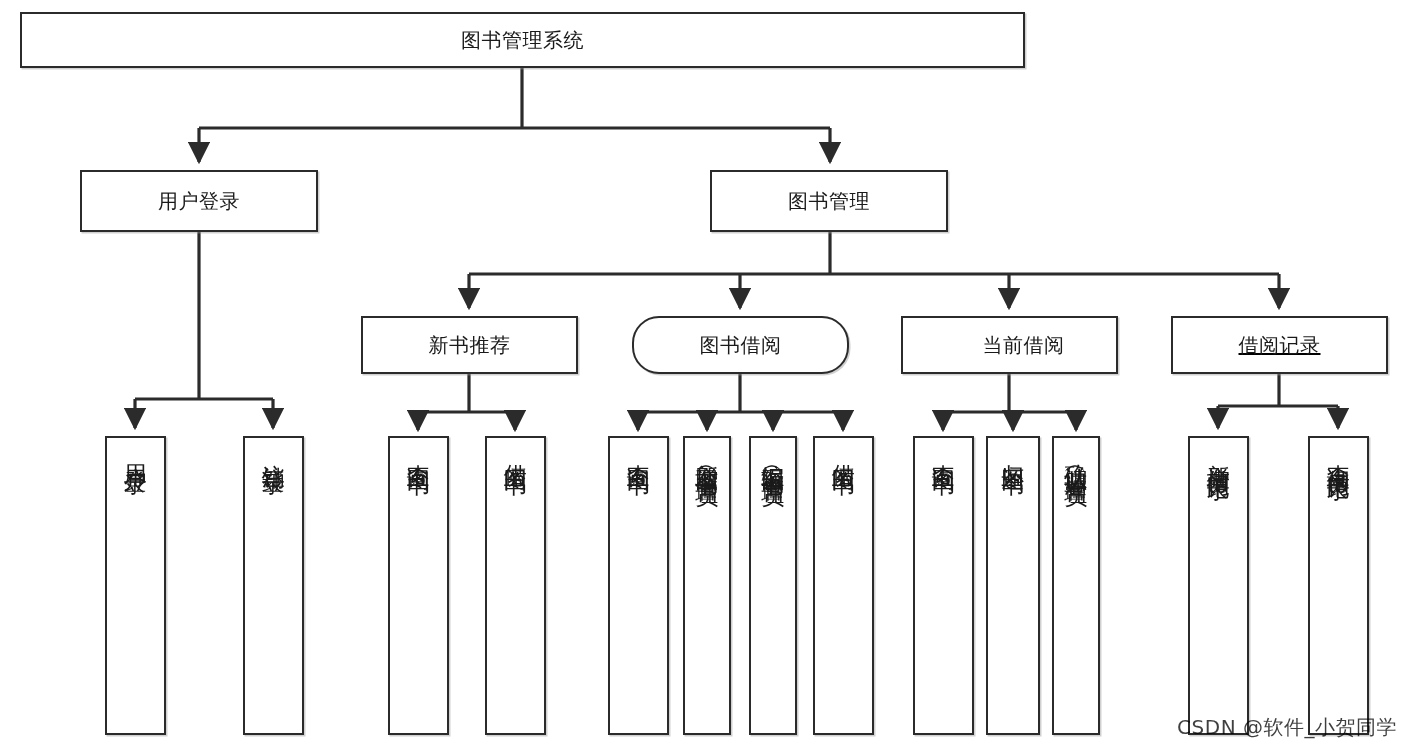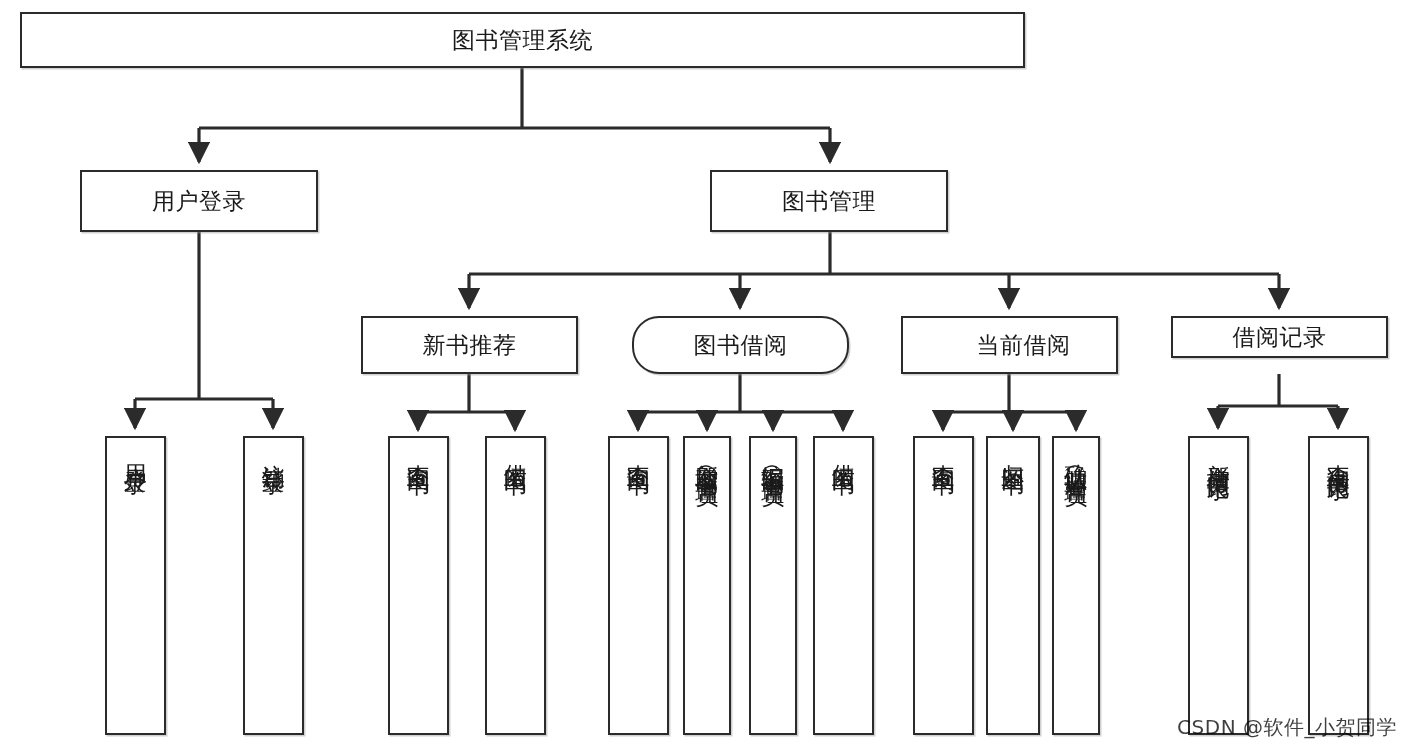--- a/index.html
+++ b/index.html
@@ -31,21 +31,21 @@
     box-sizing: border-box;
     border: 2.5px solid #2b2b2b;
     background: #ffffff;
     display: flex;
     align-items: center;
     justify-content: center;
     box-shadow: 1.5px 1.5px 0 rgba(150,150,150,0.45);
   }
   .node-label {
     color: #1a1a1a;
-    font-size: 23px;
+    font-size: 20px;
     line-height: 1.15;
     letter-spacing: 0.5px;
     white-space: nowrap;
     text-align: center;
   }
   .node.vertical .node-label {
     writing-mode: vertical-rl;
     text-orientation: upright;
     white-space: normal;
     letter-spacing: 3px;
@@ -140,21 +140,21 @@
 
   <div class="node" id="node-l3-0" style="left: 361px; top: 316px; width: 217px; height: 58px;">
     <span class="node-label">新书推荐</span>
   </div>
   <div class="node" id="node-l3-1" style="left: 632px; top: 316px; width: 217px; height: 58px; border-radius: 27px;">
     <span class="node-label">图书借阅</span>
   </div>
   <div class="node" id="node-l3-2" style="left: 901px; top: 316px; width: 217px; height: 58px; padding-left: 28px;">
     <span class="node-label">当前借阅</span>
   </div>
-  <div class="node" id="node-l3-3" style="left: 1171px; top: 316px; width: 217px; height: 42px;">
+  <div class="node" id="node-l3-3" style="left: 1171px; top: 316px; width: 217px; height: 58px; text-decoration: underline;">
     <span class="node-label">借阅记录</span>
   </div>
 
   <div class="node vertical" id="node-leaf-0" style="left: 105px; top: 436px; width: 61px; height: 299px;">
     <span class="node-label">用户登录</span>
   </div>
   <div class="node vertical" id="node-leaf-1" style="left: 243px; top: 436px; width: 61px; height: 299px;">
     <span class="node-label">注销登录</span>
   </div>
   <div class="node vertical" id="node-leaf-2" style="left: 388px; top: 436px; width: 61px; height: 299px;">

